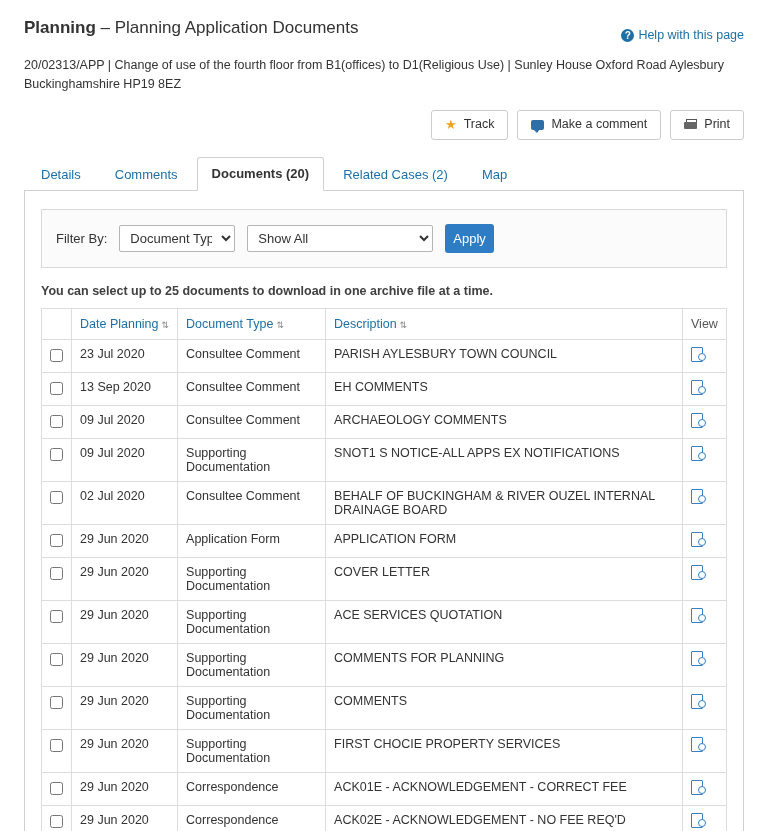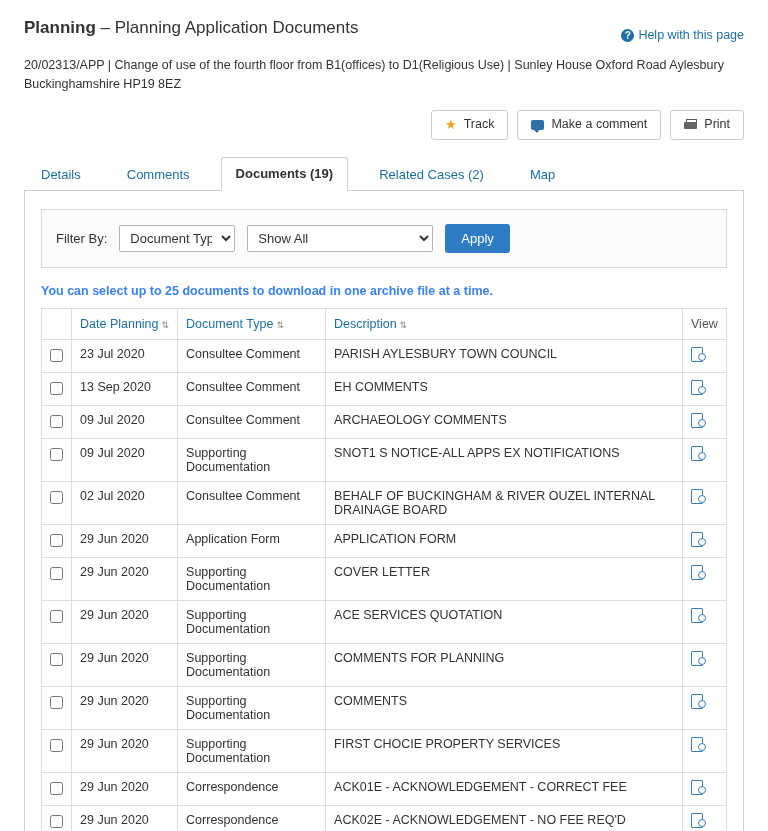--- a/index.html
+++ b/index.html
@@ -114,21 +114,21 @@
   }
   .printer:after {
     content:"";
     position:absolute; left:0; top:3px; width:13px; height:7px;
     background:#666; border-radius:1px;
   }
   
   .tabs {
     display: flex;
     align-items: flex-end;
-    gap: 16px;
+    gap: 4px;
     margin-top: 16px;
     border-bottom: 1px solid #d0d0d0;
     padding-left: 2px;
   }
   .tab {
     padding: 8px 14px 9px 14px;
     font-size: 13px;
     color: #1d6fa5;
     cursor: pointer;
     border: 1px solid transparent;
@@ -177,29 +177,29 @@
   }
   select.sel-type { width: 116px; }
   select.sel-show { width: 186px; }
   .apply-btn {
     background: #2e7cc4;
     color: #ffffff;
     border: none;
     border-radius: 3px;
     font-size: 13px;
     font-family: "Liberation Sans", sans-serif;
-    padding: 0 16px;
+    padding: 0 8px;
     height: 29px;
     cursor: pointer;
   }
   .select-note {
     margin: 16px 0 10px 0;
     font-size: 12.5px;
     font-weight: bold;
-    color: #3b82f6;
+    color: #404040;
   }
   
   table.docs {
     width: 100%;
     border-collapse: collapse;
     font-size: 12.5px;
   }
   table.docs th, table.docs td {
     border: 1px solid #dddddd;
     text-align: left;
@@ -282,21 +282,21 @@
     </button>
     <button class="btn">
       <span class="printer"></span>
       <span>Print</span>
     </button>
   </div>
 
   <div class="tabs">
     <div class="tab">Details</div>
     <div class="tab">Comments</div>
-    <div class="tab active">Documents (19)</div>
+    <div class="tab active">Documents (20)</div>
     <div class="tab">Related Cases (2)</div>
     <div class="tab">Map</div>
   </div>
 
   <div class="panel">
 
     <div class="filter-box">
       <span class="filter-label">Filter By:</span>
       <select class="sel sel-type">
         <option>Document Type</option>

